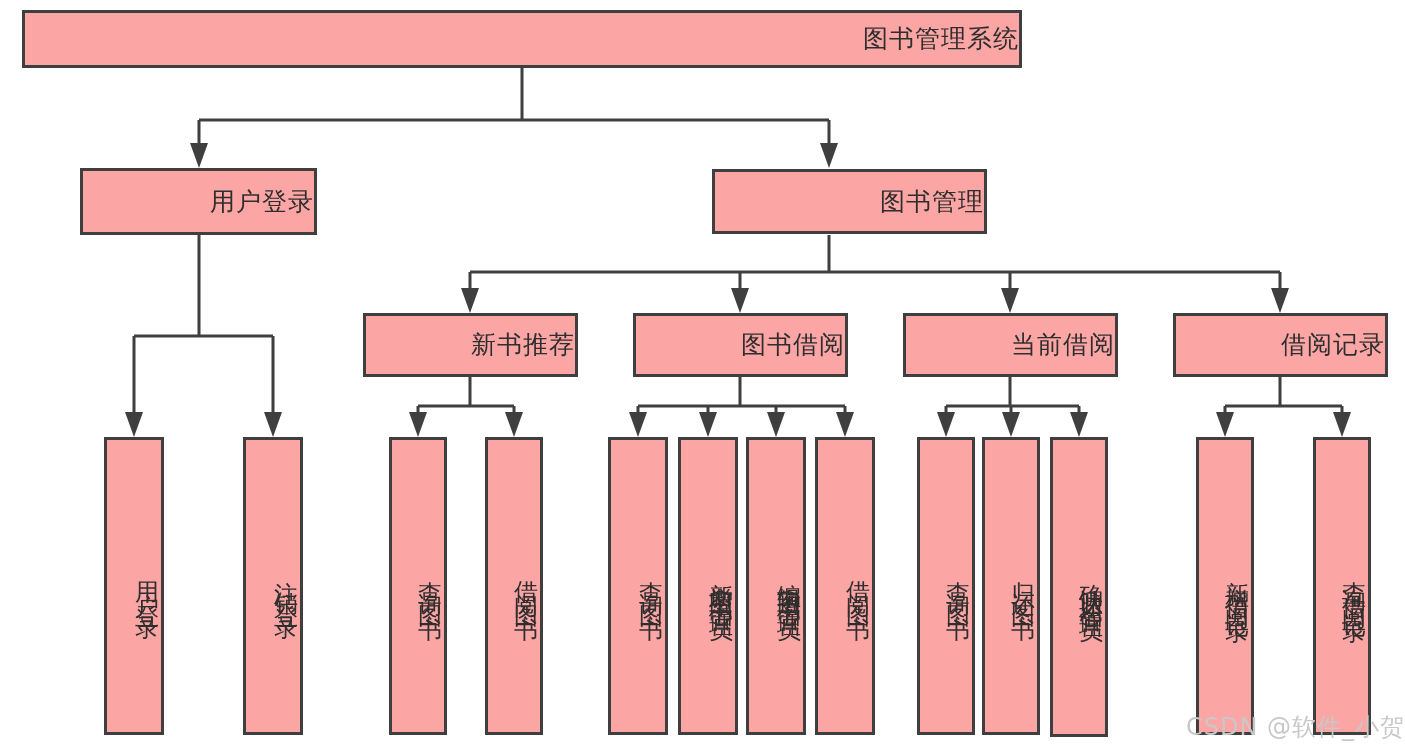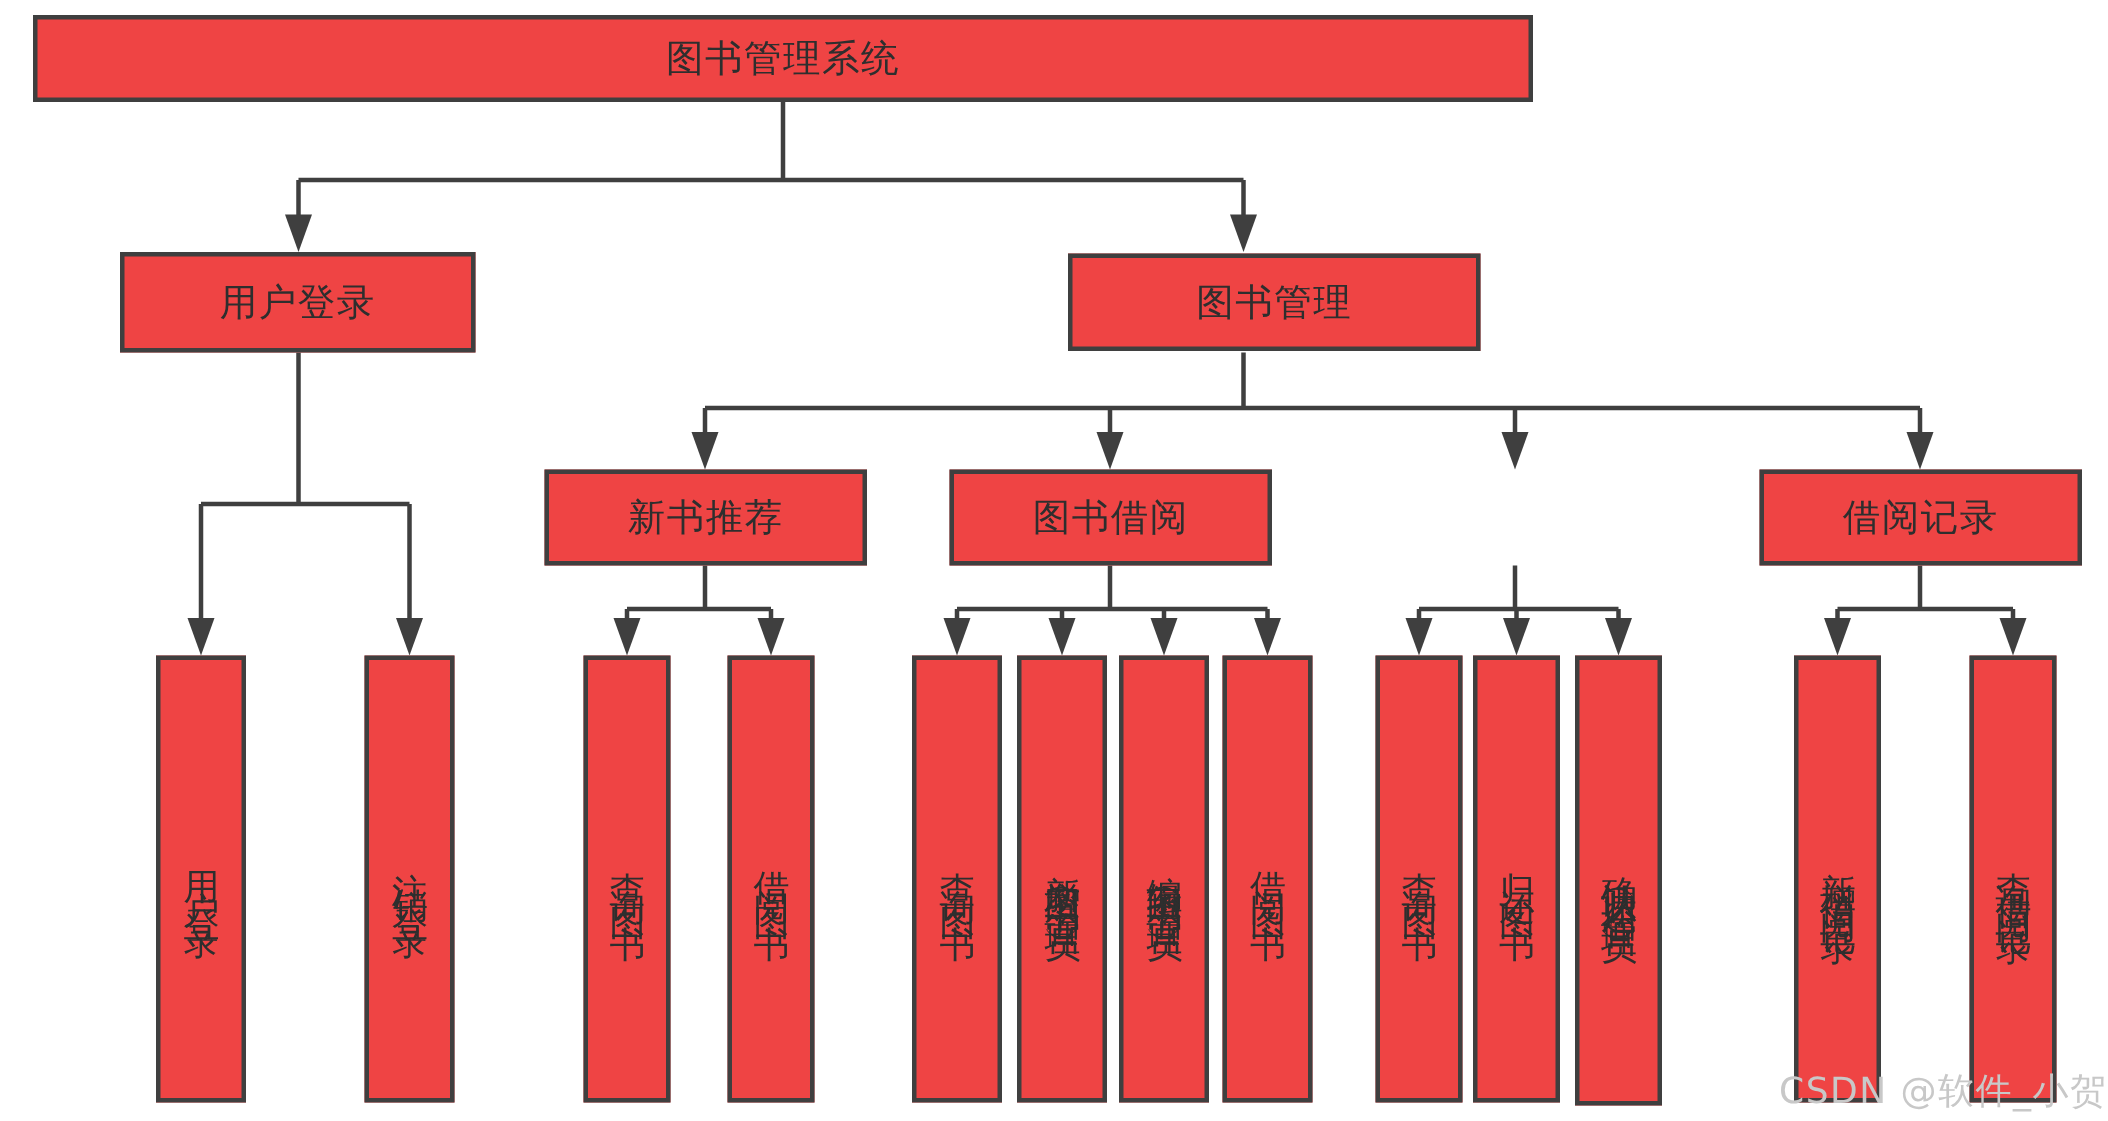--- a/index.html
+++ b/index.html
@@ -17,25 +17,25 @@
     font-family:"DejaVu Sans","Liberation Sans",sans-serif;
     color:var(--text);
     overflow:hidden;
   }
   .connector{position:absolute;left:0;top:0;}
   .connector path{stroke:var(--line);stroke-width:3;fill:none;}
   .connector polygon{fill:var(--line);stroke:none;}
   .box{
     position:absolute;
     box-sizing:border-box;
-    background:#ef4444;
+    background:#fca5a5;
     border:3px solid var(--box-border);
     display:flex;
     align-items:center;
-    justify-content:center;
+    justify-content:flex-end;
   }
   .box .lbl{
     font-size:25px;
     line-height:1.2;
     letter-spacing:1px;
     white-space:nowrap;
     color:var(--text);
   }
   .box.v .lbl{
     writing-mode:vertical-rl;
@@ -100,20 +100,23 @@
   <div class="box h" style="left:712px;top:169px;width:275px;height:65px">
     <span class="lbl">图书管理</span>
   </div>
 
   <div class="box h" style="left:633px;top:313px;width:215px;height:64px">
     <span class="lbl">图书借阅</span>
   </div>
   <div class="box h" style="left:363px;top:313px;width:215px;height:64px">
     <span class="lbl">新书推荐</span>
   </div>
+  <div class="box h" style="left:903px;top:313px;width:215px;height:64px">
+    <span class="lbl">当前借阅</span>
+  </div>
   <div class="box h" style="left:1173px;top:313px;width:215px;height:64px">
     <span class="lbl">借阅记录</span>
   </div>
 
   <div class="box v" style="left:104px;top:437px;width:60px;height:298px">
     <span class="lbl ls4">用户登录</span>
   </div>
   <div class="box v" style="left:243px;top:437px;width:60px;height:298px">
     <span class="lbl ls4">注销登录</span>
   </div>

